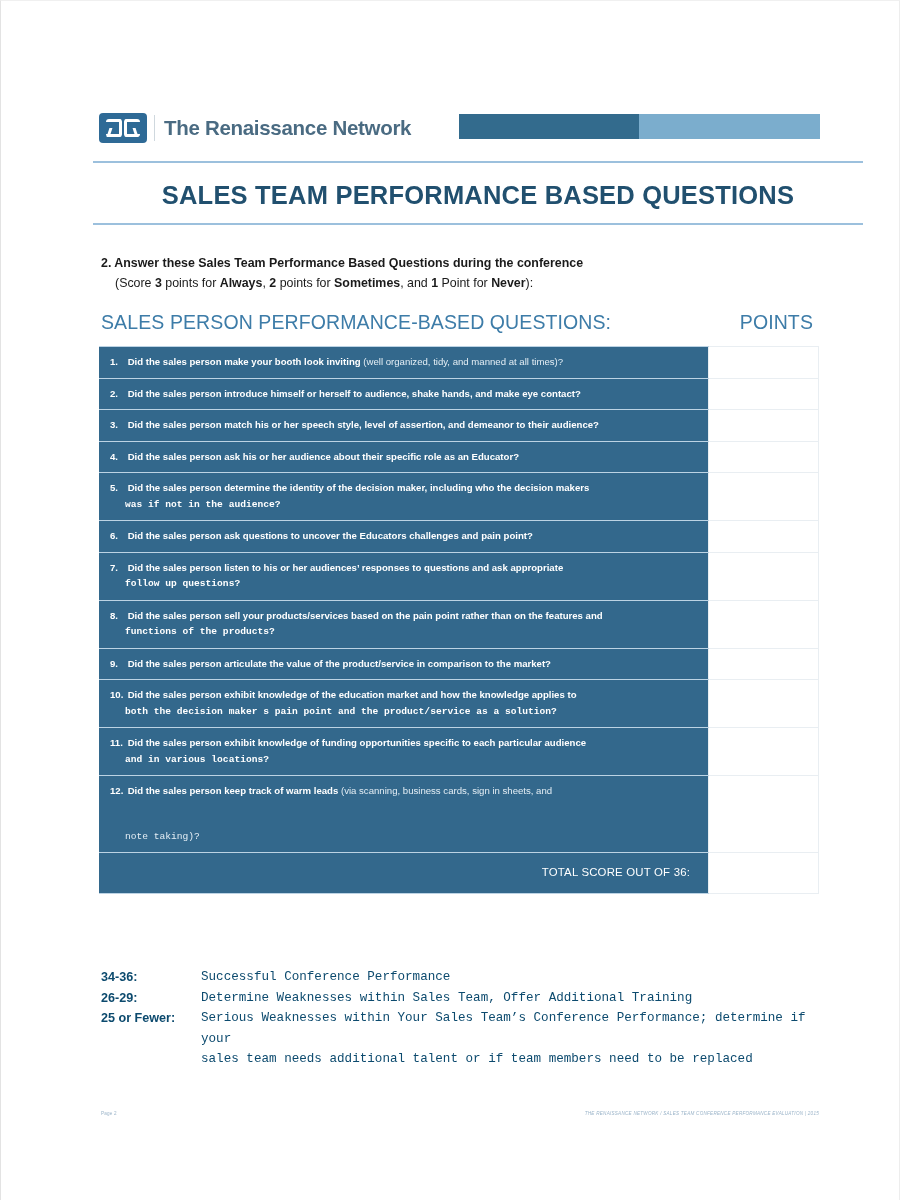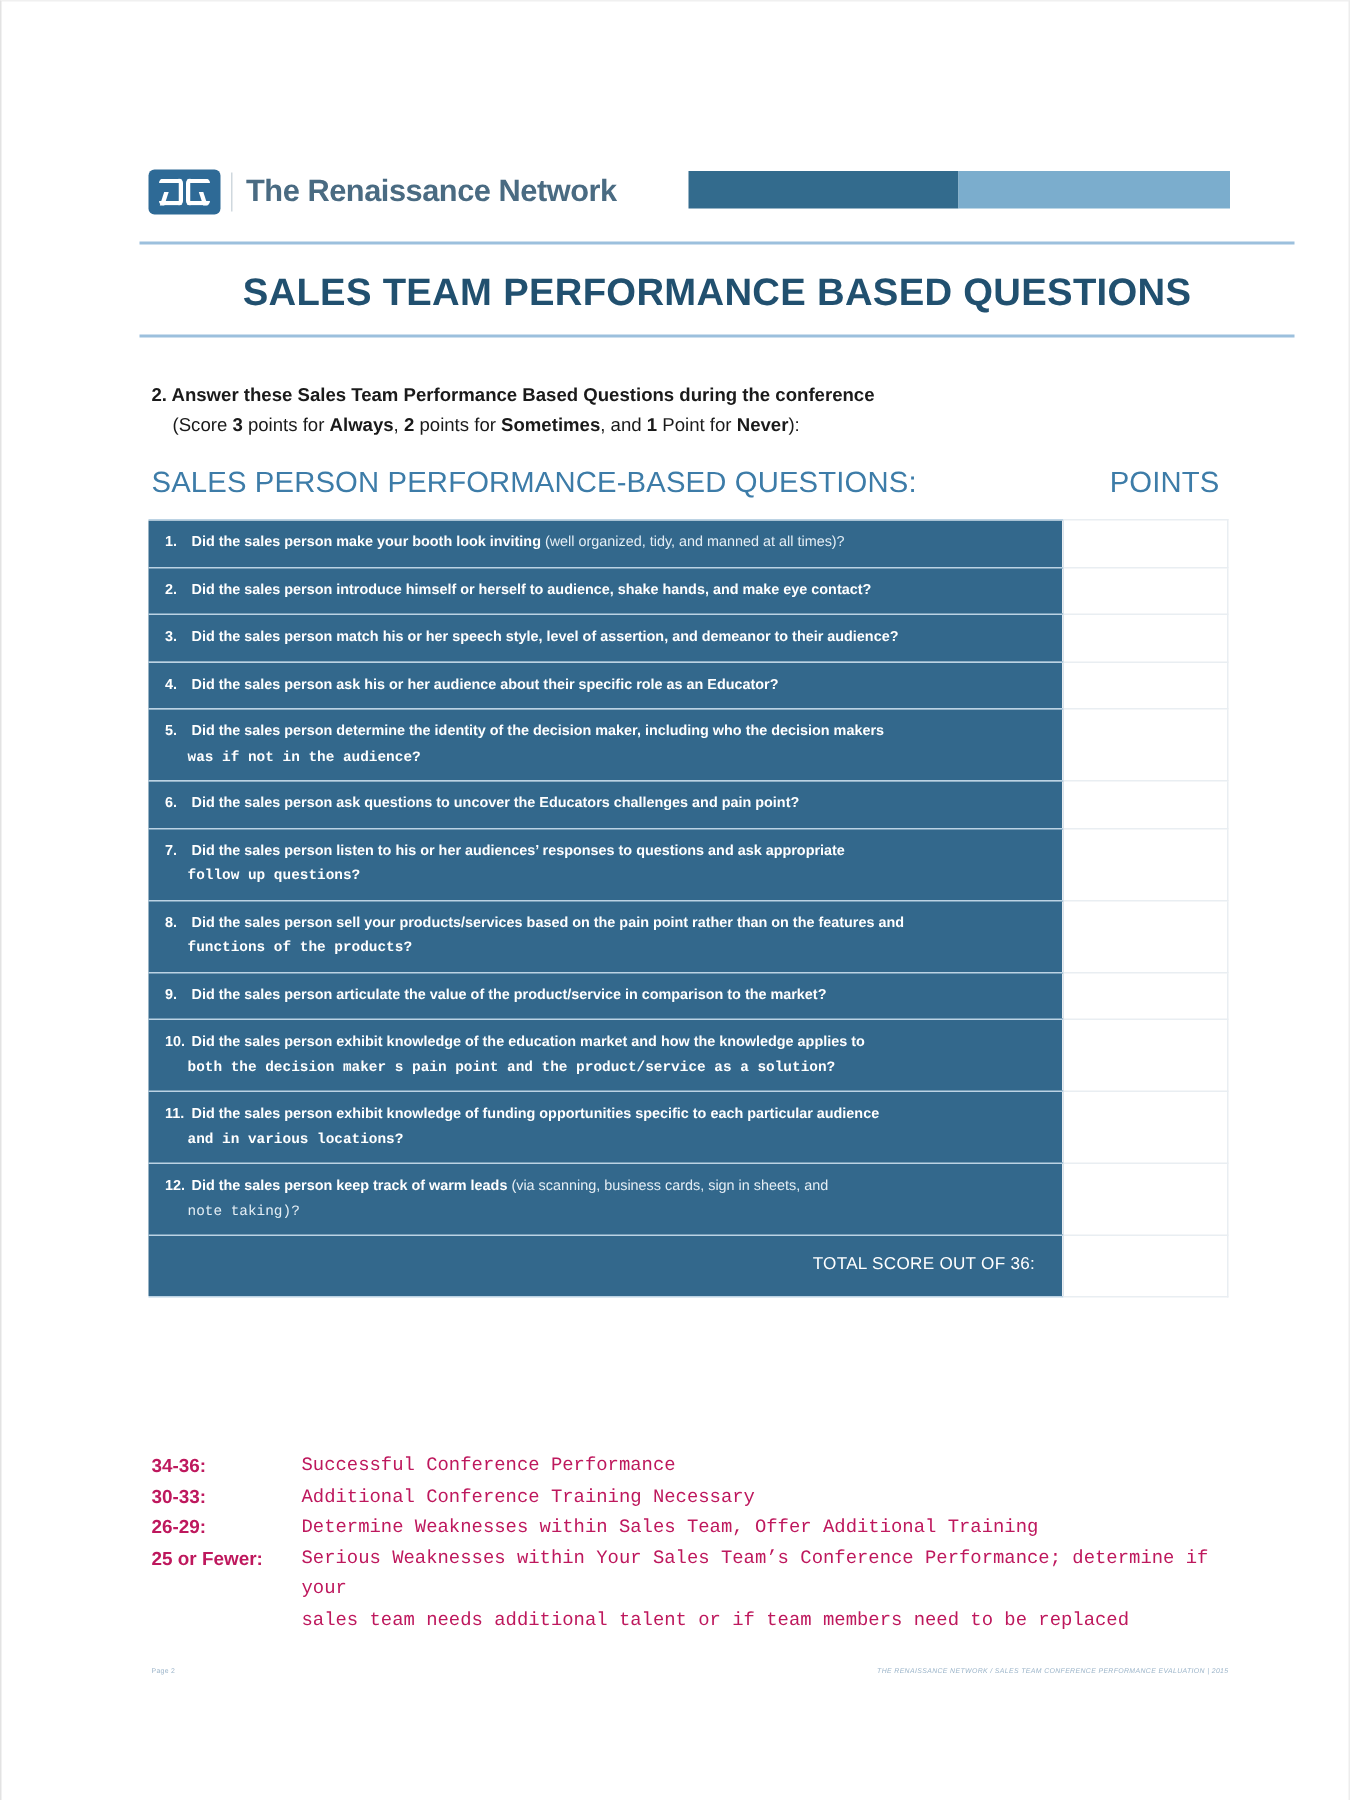--- a/index.html
+++ b/index.html
@@ -168,20 +168,21 @@
     font-weight: bold;
     line-height: 1.72;
     padding: 7px 12px 7px 11px;
     border-top: 1px solid #bcd3e4;
     border-bottom: 1px solid #bcd3e4;
     vertical-align: middle;
   }
   .qtable td.q .light {
     font-weight: normal;
     color: #e4eef5;
+    margin-top: 29px;
   }
   .qtable td.q .num {
     display: inline-block;
     min-width: 15px;
   }
   .qtable td.q .wrap2 {
     display: block;
     padding-left: 15px;
     font-family: Liberation Mono, monospace;
   }
@@ -198,21 +199,21 @@
     padding: 10px 18px 10px 11px;
   }
 
   
   .legend {
     position: absolute;
     left: 100px;
     top: 966px;
     width: 710px;
     font-size: 12.6px;
-    color: #be185d;
+    color: #0c4a6e;
     line-height: 1.63;
   }
   .legend-row {
     display: flex;
     align-items: flex-start;
   }
   .legend-row .score {
     flex: 0 0 100px;
     font-weight: bold;
   }
@@ -326,24 +327,20 @@
           <td class="q">TOTAL SCORE OUT OF 36:</td>
           <td class="pts"></td>
         </tr>
       </tbody>
   </table>
 
   <div class="legend">
       <div class="legend-row">
         <div class="score">34-36:</div>
         <div class="desc">Successful Conference Performance</div>
-      </div>
-      <div class="legend-row">
-        <div class="score">30-33:</div>
-        <div class="desc">Additional Conference Training Necessary</div>
       </div>
       <div class="legend-row">
         <div class="score">26-29:</div>
         <div class="desc">Determine Weaknesses within Sales Team, Offer Additional Training</div>
       </div>
       <div class="legend-row">
         <div class="score">25 or Fewer:</div>
         <div class="desc">Serious Weaknesses within Your Sales Team’s Conference Performance; determine if your<span class="cont">sales team needs additional talent or if team members  need to be replaced</span></div>
       </div>
     </div>

